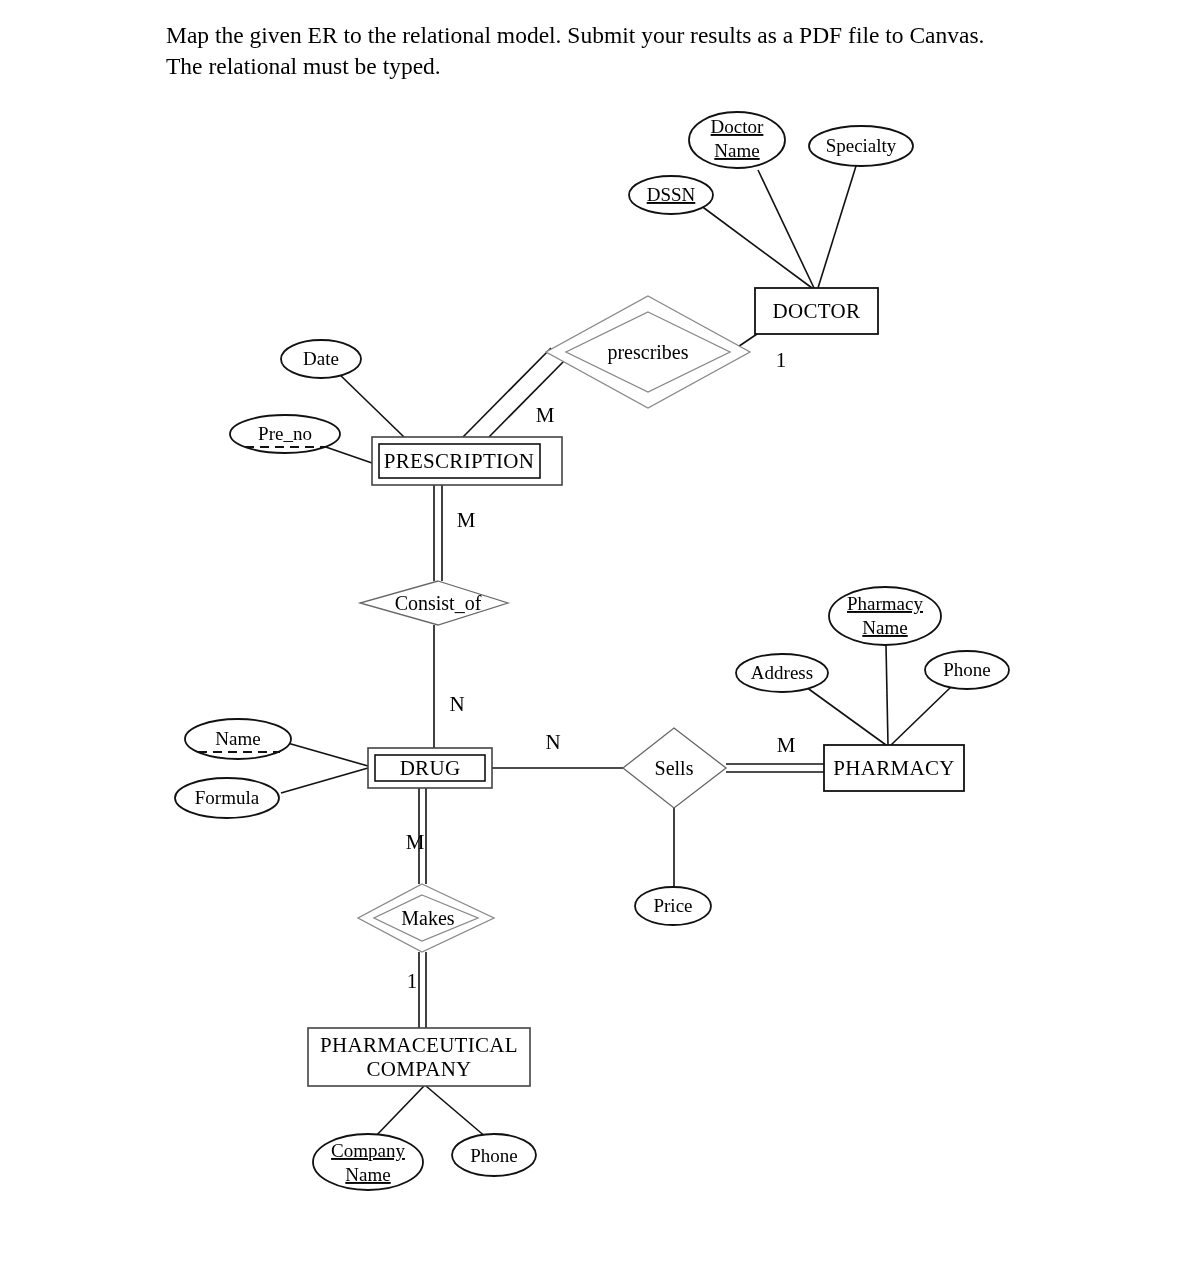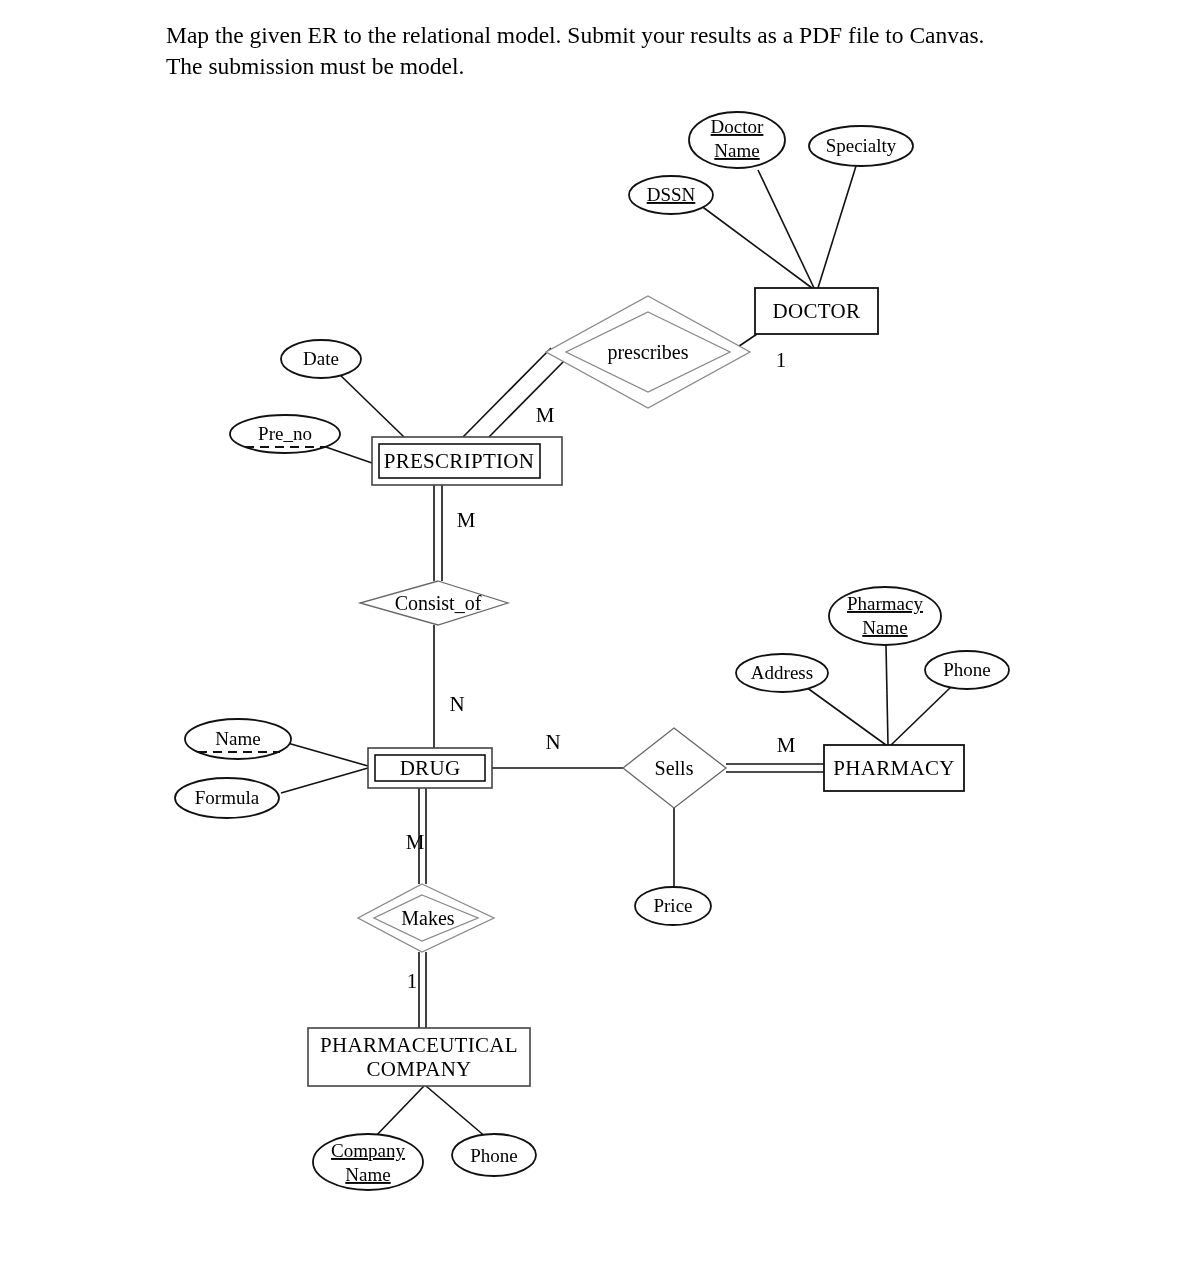--- a/index.html
+++ b/index.html
@@ -48,21 +48,21 @@
   .attr-label { font-size: 19px; }
   .card-label { font-size: 21px; }
 </style>
 </head>
 <body>
 
 <div id="page">
 
   <div id="prompt">
     <span>Map the given ER to the relational model. Submit your results as a PDF file to Canvas.</span>
-    <span>The submission must be model.</span>
+    <span>The relational must be typed.</span>
   </div>
 
   <svg id="er-canvas" viewBox="0 0 1200 1285">
 
     <g fill="none" stroke="#111111" stroke-width="1.6">
 
       <line x1="700" y1="205" x2="812" y2="288"></line>
       <line x1="758" y1="170" x2="814" y2="288"></line>
       <line x1="856" y1="166" x2="818" y2="288"></line>
 

